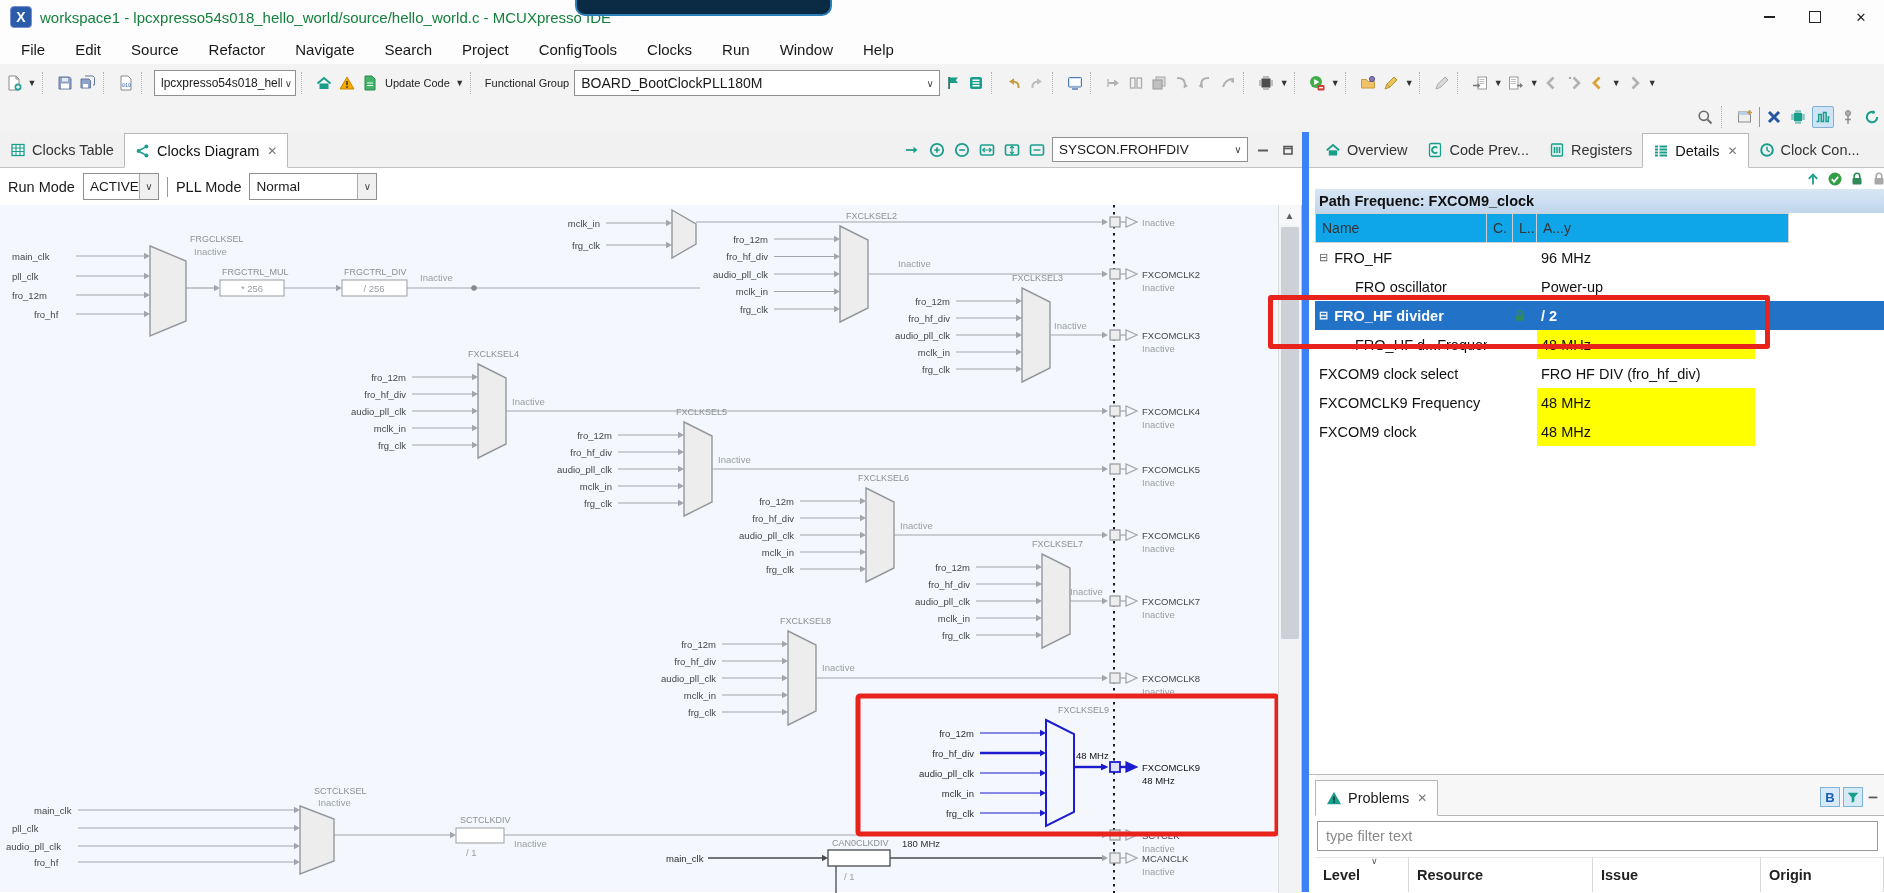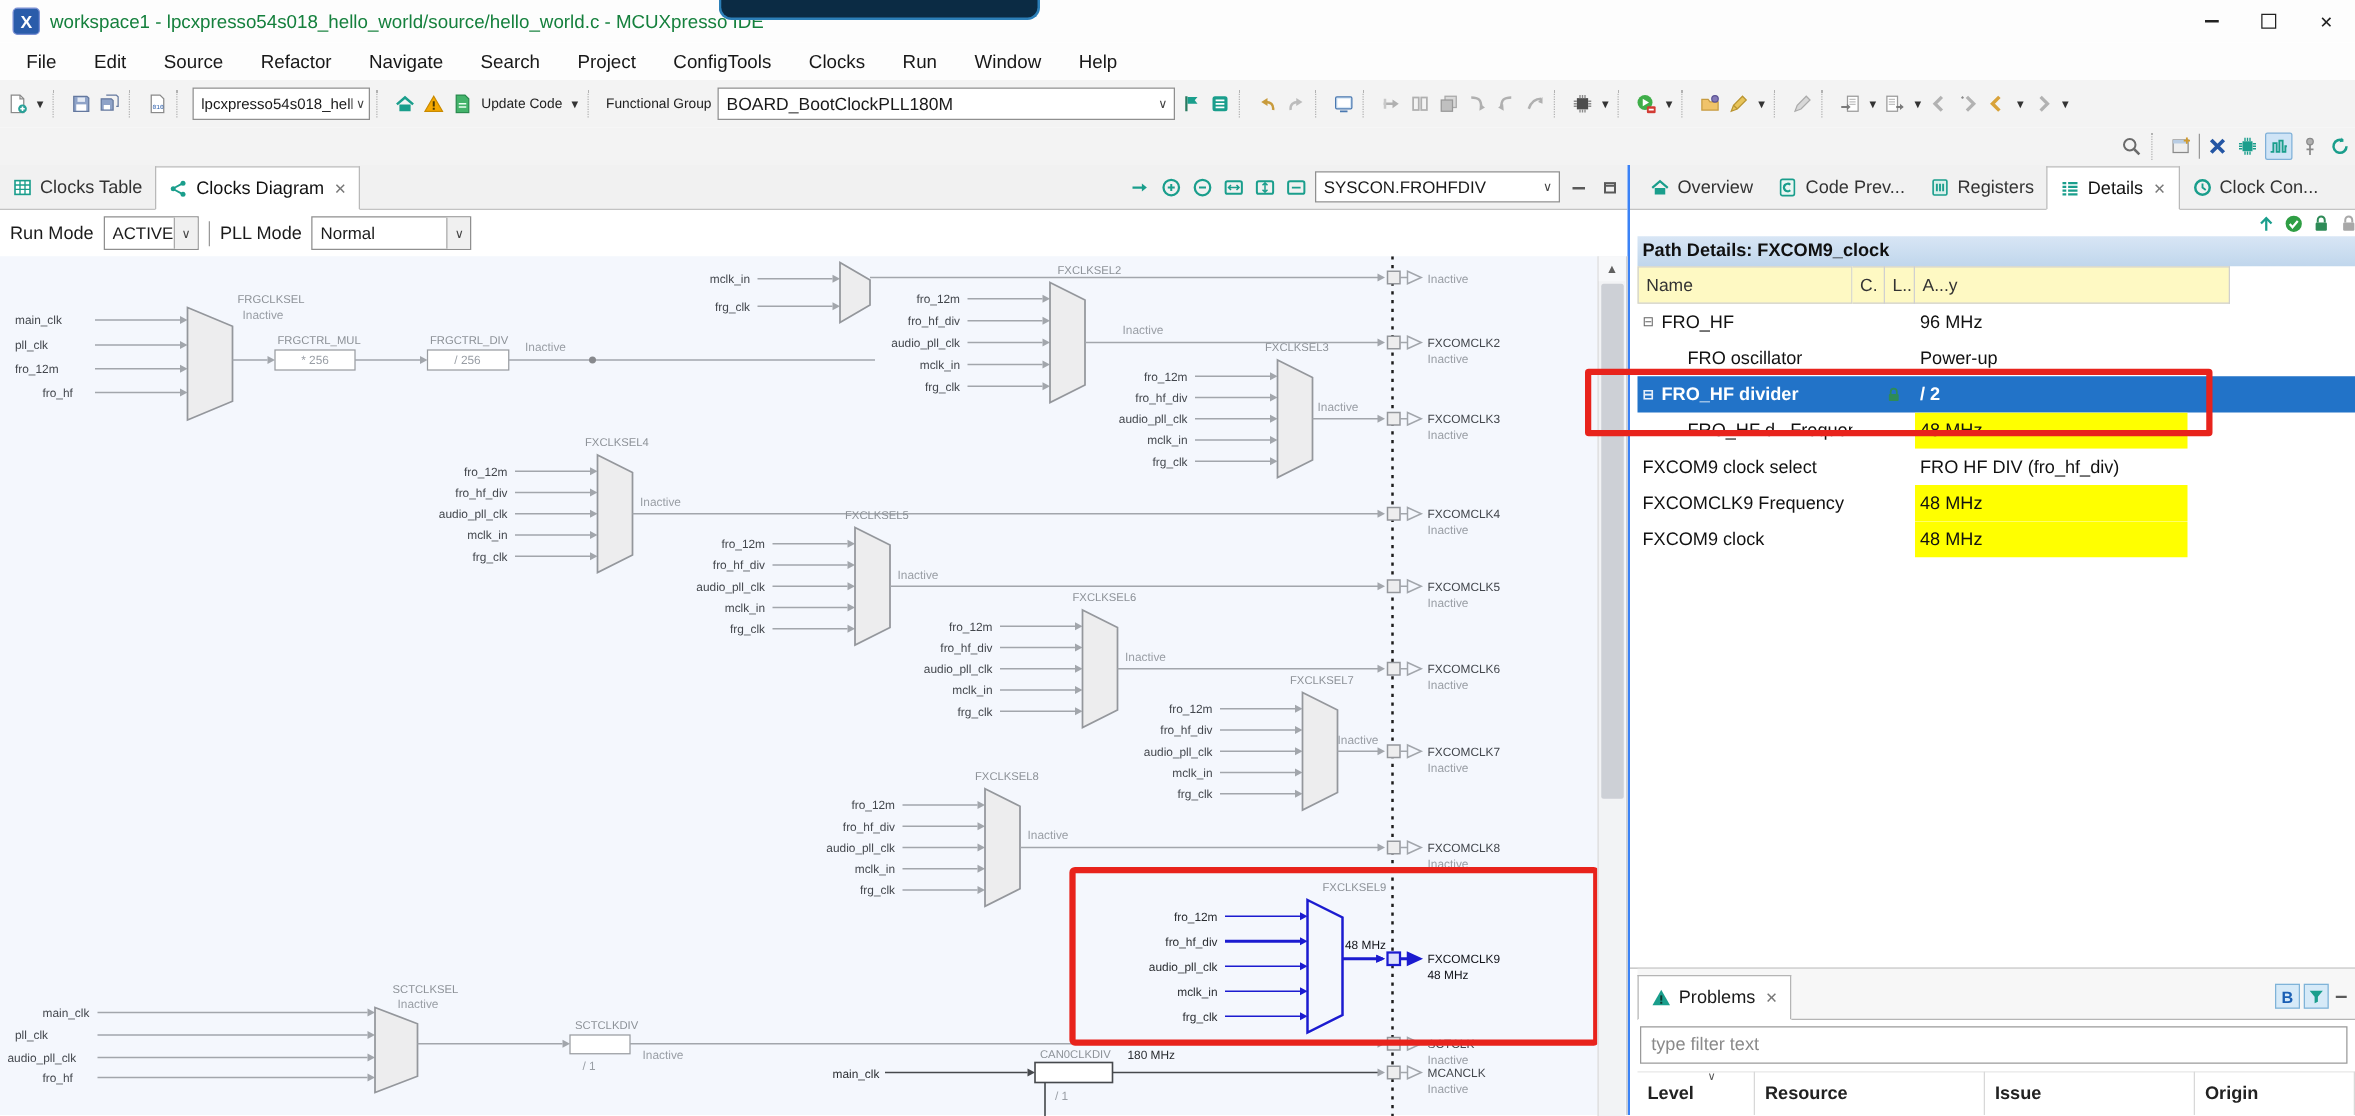--- a/index.html
+++ b/index.html
@@ -37,27 +37,27 @@
   .etab.active{background:#fff;border:1px solid #b9b9b9;border-bottom:1px solid #fff;margin-bottom:-1px;color:#111;}
   .tclose{color:#777;font-size:12px;margin-left:2px;}
   .tabtools{margin-left:auto;display:flex;align-items:center;gap:5px;padding-right:4px;height:100%;}
   .runrow{height:37px;background:#fff;display:flex;align-items:center;padding-left:8px;gap:8px;font-size:14.5px;}
   .vbar{width:1px;height:20px;background:#999;}
   .diagram{position:relative;flex:1;background:#f4f7fd;border-right:1px solid #c6c6c6;box-sizing:border-box;}
   .diagram svg{position:absolute;left:0;top:0;}
   .vscroll{position:absolute;left:1278px;top:0;width:22px;height:688px;background:#f2f3f5;border-left:1px solid #dcdcdc;box-sizing:border-box;}
   .vsarrow{height:20px;display:flex;align-items:center;justify-content:center;color:#606060;font-size:10px;background:#f7f8fa;}
   .vsthumb{position:absolute;left:2px;top:22px;width:18px;height:412px;background:#cdd0d6;border-radius:2px;}
-  .rpanel{flex:1;border-left:2px solid #3b82f6;display:flex;flex-direction:column;background:#fff;box-sizing:border-box;padding-left:6px;}
+  .rpanel{flex:1;border-left:7px solid #3b82f6;display:flex;flex-direction:column;background:#fff;box-sizing:border-box;padding-left:6px;}
   .rtabrow{height:36px;background:#f1f1f1;border-bottom:1px solid #c3c3c3;display:flex;align-items:flex-end;box-sizing:border-box;margin-left:-6px;padding-left:6px;}
   .ptools{height:21px;display:flex;align-items:center;justify-content:flex-end;gap:6px;overflow:hidden;padding-right:2px;}
   .pdheader{height:24px;background:linear-gradient(#d8e6f5,#c0d6ec);display:flex;align-items:center;
             font-weight:bold;font-size:14.5px;padding-left:4px;color:#101010;}
   .pgrid{display:grid;grid-template-columns:172px 26px 24px 252px 1fr;}
-  .phcell{height:30px;box-sizing:border-box;background:#fef9c3;border:1px solid #d0d0d0;border-left:none;
+  .phcell{height:30px;box-sizing:border-box;background:#0ea5e9;border:1px solid #d0d0d0;border-left:none;
           display:flex;align-items:center;padding-left:6px;font-size:14px;color:#333;}
   .phcell:first-child{border-left:1px solid #d0d0d0;}
   .prow{height:29px;align-items:center;font-size:14.5px;color:#111;}
   .prow .ncell{display:flex;align-items:center;gap:6px;padding-left:4px;overflow:hidden;white-space:nowrap;}
   .expander{font-size:11px;color:#666;flex:none;}
   .prow.sel{background:#2273c8;color:#fff;font-weight:bold;}
   .prow.sel .expander{color:#e8f0fa;}
   .vcell{display:flex;align-items:center;overflow:hidden;white-space:nowrap;}
   .ylh{background:#ffff00;display:inline-flex;align-items:center;width:218px;height:29px;padding-left:4px;box-sizing:border-box;color:#111;}
   .spacer{flex:1;}
@@ -883,21 +883,21 @@
             <path d="M5.2 7V5a2.8 2.8 0 0 1 5.6 0v2" stroke="#2e8b57" stroke-width="1.6" fill="none"></path>
           </svg>
         </span>
       <span class="icx" style="width:16px;height:16px;margin-right:-5px">
           <svg viewBox="0 0 16 16" width="16" height="16">
             <rect x="3.5" y="7" width="9" height="6.5" rx="1" fill="#a8a8a8"></rect>
             <path d="M5.2 7V5a2.8 2.8 0 0 1 5.6 0v2" stroke="#a8a8a8" stroke-width="1.6" fill="none"></path>
           </svg>
         </span>
     </div>
-    <div class="pdheader">Path Details: FXCOM9_clock</div>
+    <div class="pdheader">Path Frequenc: FXCOM9_clock</div>
     <div class="pgrid" id="phead">
         <div class="phcell">Name</div>
         <div class="phcell">C.</div>
         <div class="phcell">L..</div>
         <div class="phcell">A...y</div>
       </div>
     <div id="prows">
         <div class="pgrid prow">
           <div class="ncell">
             <span class="expander">⊟</span>

